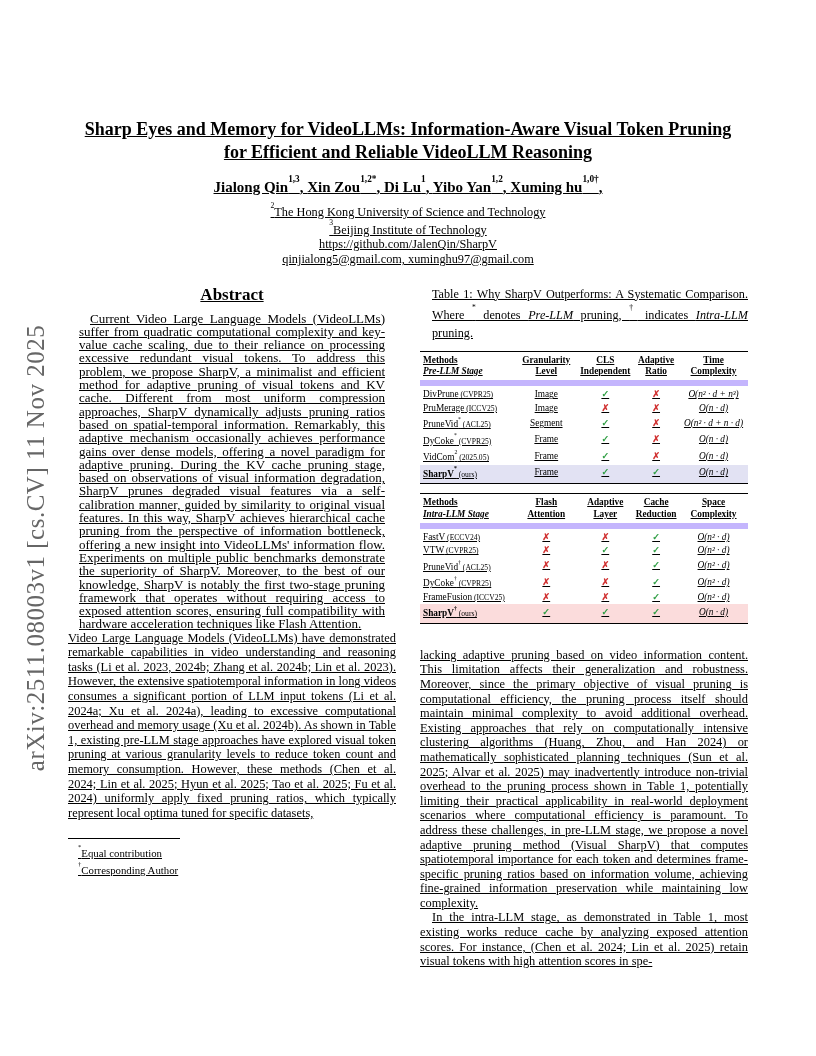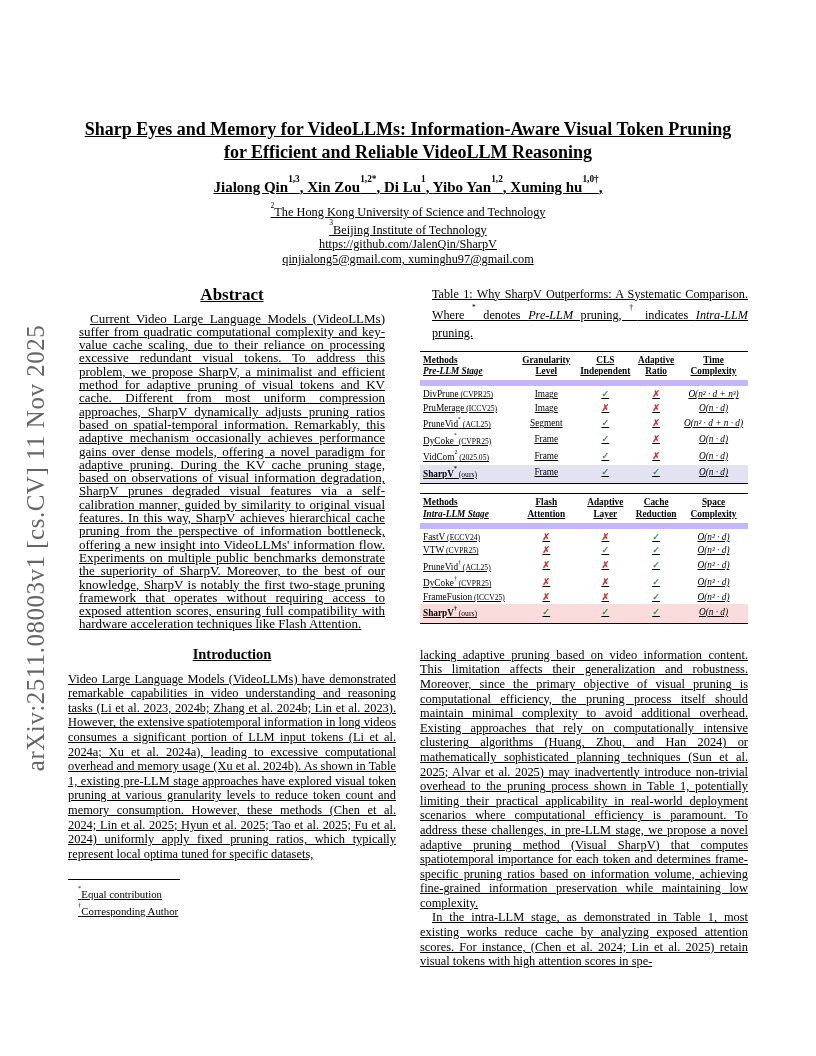--- a/index.html
+++ b/index.html
@@ -84,21 +84,20 @@
       <div class="affil">https://github.com/JalenQin/SharpV</div>
       <div class="affil">qinjialong5@gmail.com, xuminghu97@gmail.com</div>
     </div>
 
   <div class="columns">
 
     <div class="col">
       <h2 class="sec-abstract">Abstract</h2>
       <p class="abstract-text">Current Video Large Language Models (VideoLLMs) suffer from quadratic computational complexity and key-value cache scaling, due to their reliance on processing excessive redundant visual tokens. To address this problem, we propose SharpV, a minimalist and efficient method for adaptive pruning of visual tokens and KV cache. Different from most uniform compression approaches, SharpV dynamically adjusts pruning ratios based on spatial-temporal information. Remarkably, this adaptive mechanism occasionally achieves performance gains over dense models, offering a novel paradigm for adaptive pruning. During the KV cache pruning stage, based on observations of visual information degradation, SharpV prunes degraded visual features via a self-calibration manner, guided by similarity to original visual features. In this way, SharpV achieves hierarchical cache pruning from the perspective of information bottleneck, offering a new insight into VideoLLMs' information flow. Experiments on multiple public benchmarks demonstrate the superiority of SharpV. Moreover, to the best of our knowledge, SharpV is notably the first two-stage pruning framework that operates without requiring access to exposed attention scores, ensuring full compatibility with hardware acceleration techniques like Flash Attention.</p>
 
-      <h2 class="sec-intro">Introduction</h2>
       <p class="bodytext">Video Large Language Models (VideoLLMs) have demonstrated remarkable capabilities in video understanding and reasoning tasks (Li et al. 2023, 2024b; Zhang et al. 2024b; Lin et al. 2023). However, the extensive spatiotemporal information in long videos consumes a significant portion of LLM input tokens (Li et al. 2024a; Xu et al. 2024a), leading to excessive computational overhead and memory usage (Xu et al. 2024b). As shown in Table 1, existing pre-LLM stage approaches have explored visual token pruning at various granularity levels to reduce token count and memory consumption. However, these methods (Chen et al. 2024; Lin et al. 2025; Hyun et al. 2025; Tao et al. 2025; Fu et al. 2024) uniformly apply fixed pruning ratios, which typically represent local optima tuned for specific datasets,</p>
 
       <div class="footnotes">
         <div class="rule"></div>
         <div id="fnotes">
             <div class="fnote"><sup>*</sup>Equal contribution</div>
             <div class="fnote"><sup>†</sup>Corresponding Author</div>
           </div>
       </div>
     </div>

